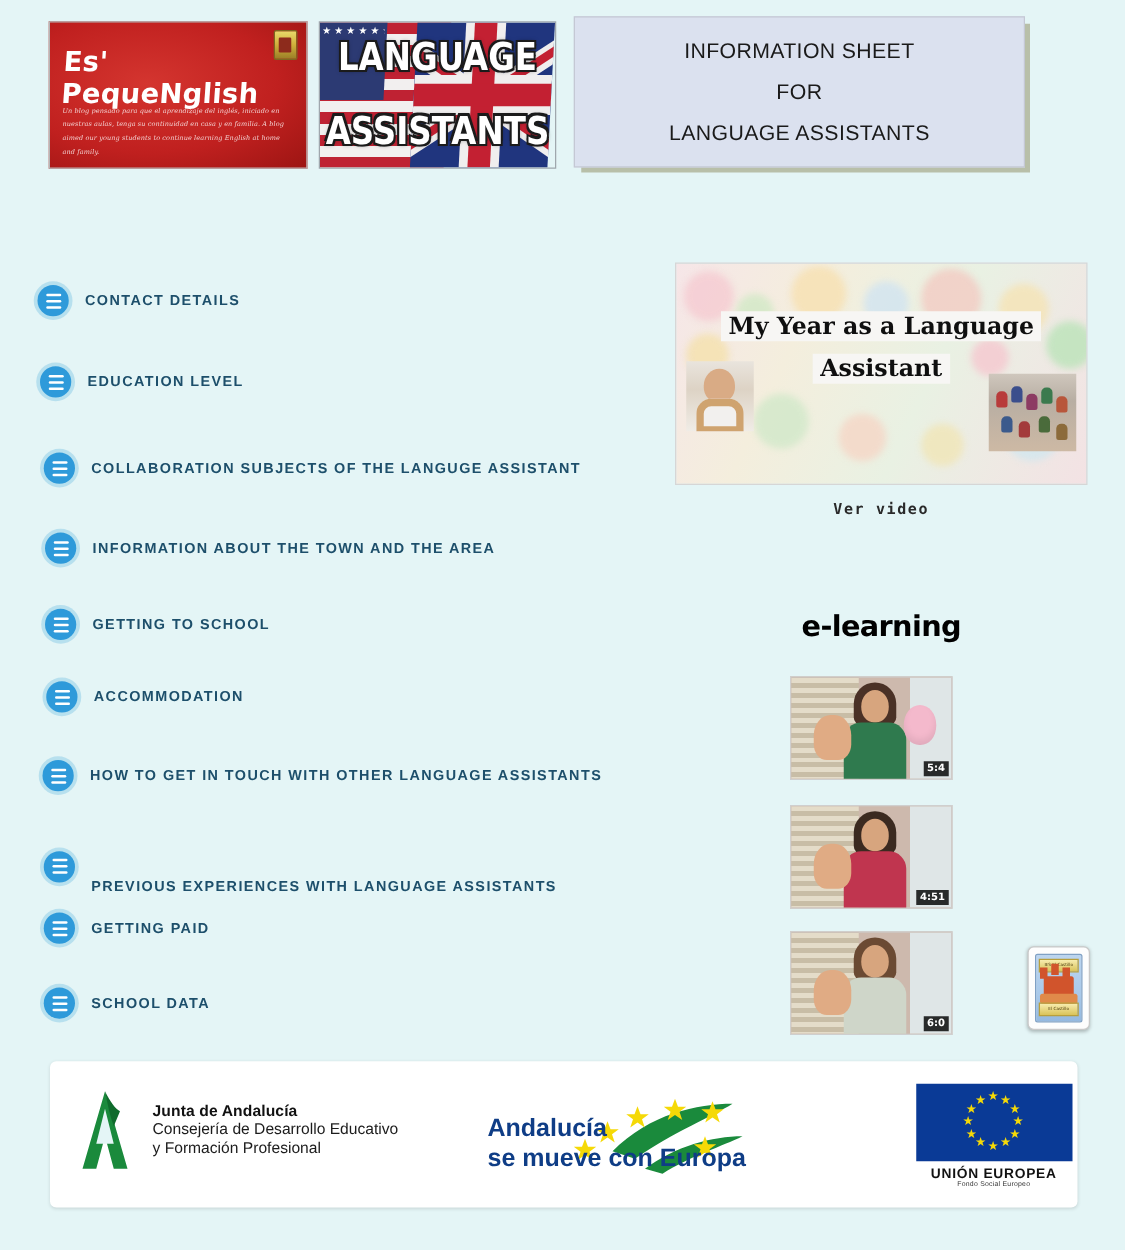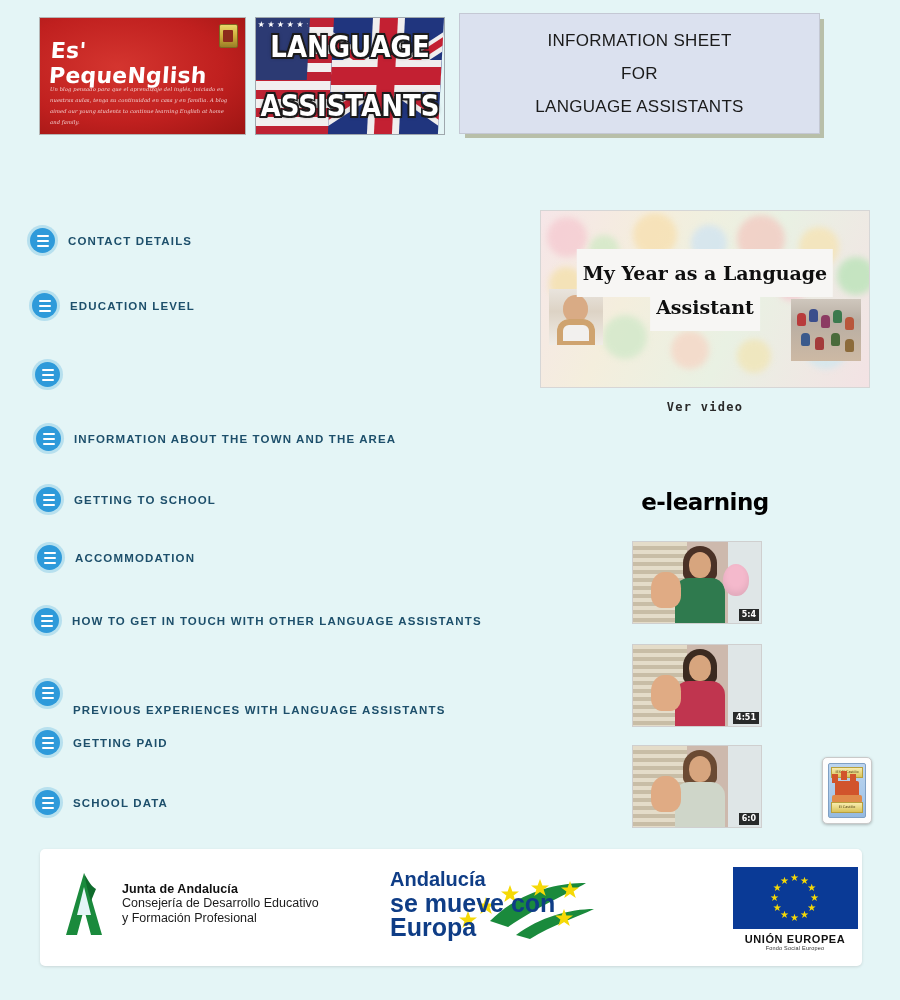--- a/index.html
+++ b/index.html
@@ -172,21 +172,21 @@
     width: 330px; height: 178px;
     border: 1px solid #d6d6d6; box-sizing: border-box;
     background: linear-gradient(115deg,#f6e6e8 0%, #f4eedd 30%, #e9f1e3 60%, #f3e2e4 100%);
     overflow: hidden;
   }
   .bokeh { position: absolute; border-radius: 50%; filter: blur(3px); opacity: .75; }
   .vc-title-1, .vc-title-2 {
     position: absolute; left: 50%; transform: translateX(-50%);
     background: #f7f6f4; color: #0f0f0f;
     font-family: "DejaVu Serif", serif; font-weight: bold;
-    white-space: nowrap; padding: 13px 6px;
+    white-space: nowrap; padding: 1px 6px;
   }
   .vc-title-1 { top: 38px; font-size: 19px; }
   .vc-title-2 { top: 72px; font-size: 19px; }
   .vc-sub {
     position: absolute; left: 50%; transform: translateX(-50%);
     top: 113px; background: #111; color: #fff;
     font-family: "DejaVu Serif", serif; font-style: italic; font-weight: bold;
     font-size: 12px; padding: 3px 8px; white-space: nowrap;
   }
   .vc-person {
@@ -322,21 +322,21 @@
   }
   .logo-ame {
     position: absolute; left: 350px; top: 20px; width: 240px; height: 78px;
   }
   .ame-text {
     position: absolute; left: 0; bottom: 8px;
     font-family: "Liberation Sans", sans-serif;
     font-weight: bold; color: #0f3d86; line-height: 24px;
   }
   .ame-text .l1 { font-size: 20px; }
-  .ame-text .l2 { font-size: 25px; }
+  .ame-text .l2 { font-size: 20px; }
   .logo-eu {
     position: absolute; left: 680px; top: 18px; width: 150px; text-align: center;
   }
   .eu-flag {
     width: 125px; height: 62px; background: #0a3a96; margin: 0 auto;
     position: relative;
   }
   .eu-flag span {
     position: absolute; color: #f5d907; font-size: 10px; line-height: 10px;
     font-family: "DejaVu Sans", sans-serif;
@@ -406,20 +406,21 @@
         <i></i>
       </div>
       <div class="menu-label" style="margin-left: 13px;">EDUCATION LEVEL</div>
     </div>
     <div class="menu-item" style="top: 134px; left: 35px;">
       <div class="menu-icon">
         <i></i>
         <i></i>
         <i></i>
       </div>
+      <div class="menu-label" style="margin-left: 13px;">COLLABORATION SUBJECTS OF THE LANGUGE ASSISTANT</div>
     </div>
     <div class="menu-item" style="top: 198px; left: 36px;">
       <div class="menu-icon">
         <i></i>
         <i></i>
         <i></i>
       </div>
       <div class="menu-label" style="margin-left: 13px;">INFORMATION ABOUT THE TOWN AND THE AREA</div>
     </div>
     <div class="menu-item" style="top: 259px; left: 36px;">

